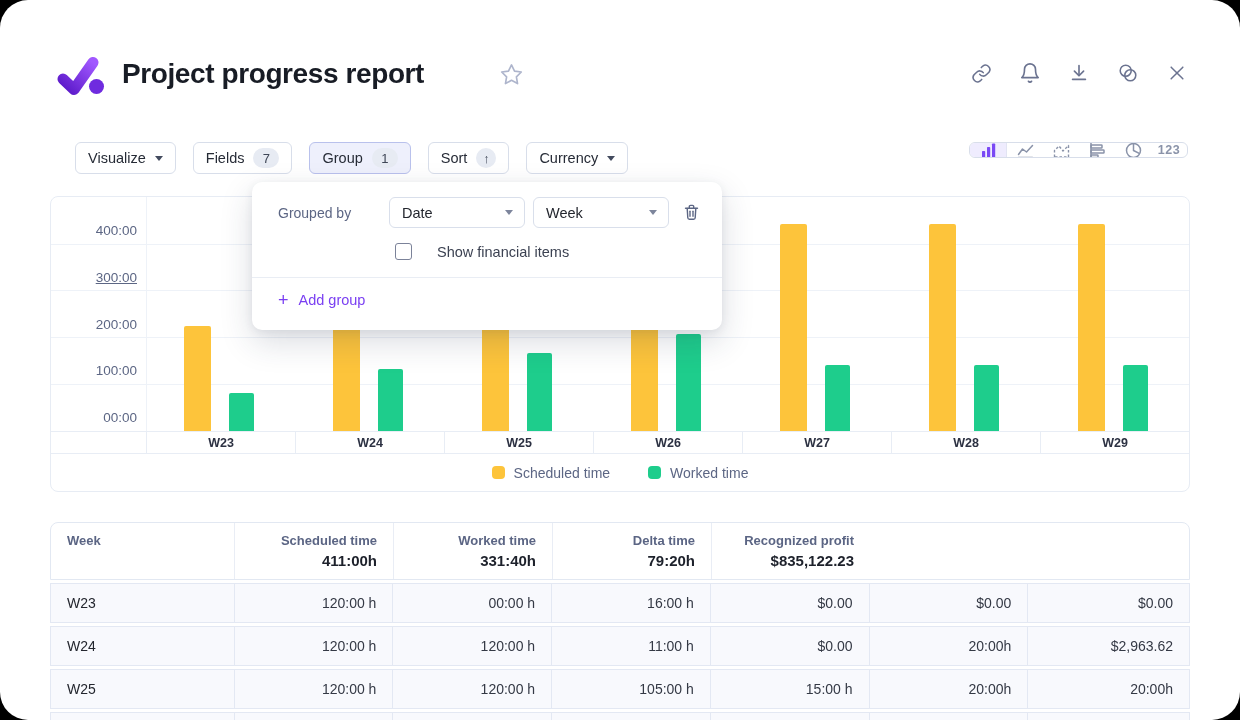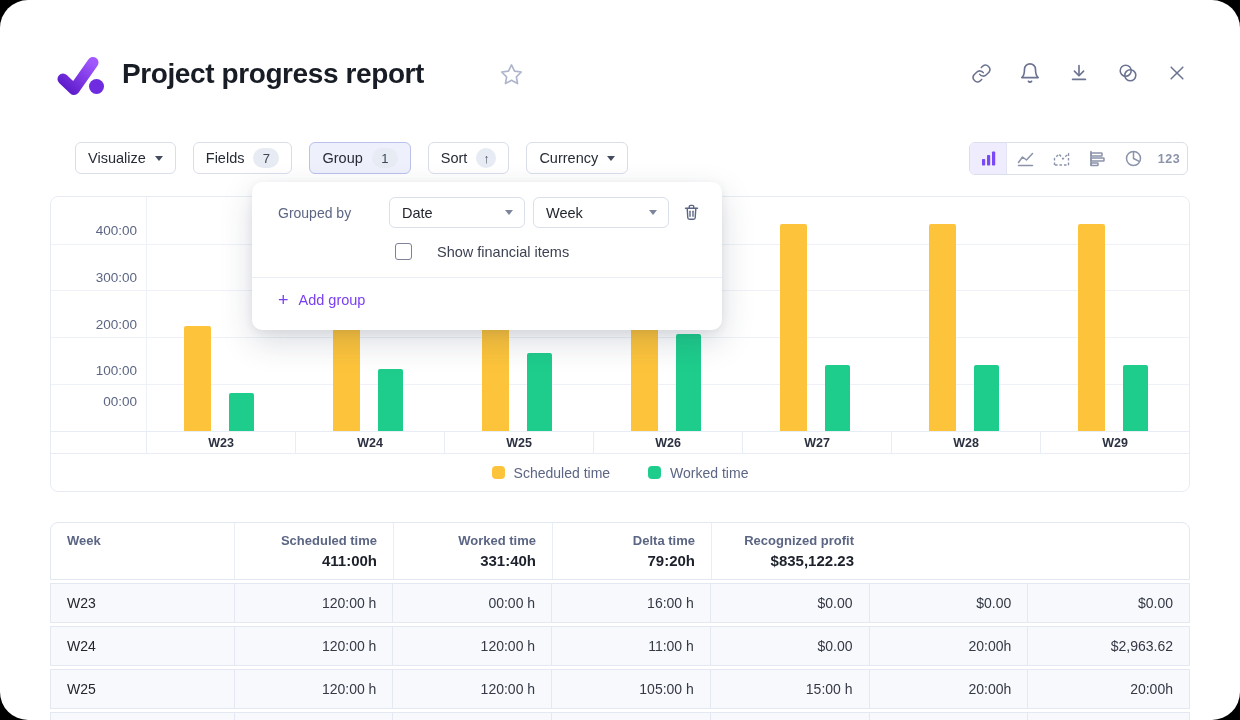--- a/index.html
+++ b/index.html
@@ -17,21 +17,21 @@
   .toolbar-left{position:absolute;left:52px;top:142px;display:flex;gap:17px;padding-left:23px;}
   .btn{height:32px;display:inline-flex;align-items:center;gap:9px;padding:0 12px;background:#fff;
        border:1px solid #d8deea;border-radius:6px;font-size:14.5px;color:#262b36;cursor:pointer;box-sizing:border-box;}
   .btn.active{background:#eef0fc;border-color:#b9c1ec;}
   .badge{min-width:10px;height:20px;padding:0 8px;background:#e7ebf3;border-radius:10px;font-size:13px;
          color:#3f4757;display:inline-flex;align-items:center;justify-content:center;}
   .caret-down{width:0;height:0;border-left:4.5px solid transparent;border-right:4.5px solid transparent;border-top:5px solid #434b5e;}
   .sort-circle{width:20px;height:20px;border-radius:50%;background:#e7ebf3;display:inline-flex;align-items:center;
          justify-content:center;font-size:13px;color:#3f4757;line-height:1;}
 
-  .viewswitch{position:absolute;right:52px;top:142px;height:33px;display:flex;background:#fff;
+  .viewswitch{position:absolute;right:52px;top:142px;height:16px;display:flex;background:#fff;
          border:1px solid #d8deea;border-radius:6px;overflow:hidden;box-sizing:border-box;}
   .vs-item{width:36px;height:100%;display:flex;align-items:center;justify-content:center;color:#8a93a9;cursor:pointer;}
   .vs-item.active{background:#efecfe;color:#7a49f5;border-right:1px solid #e2e4f3;}
   .vs-num{font-size:12.5px;font-weight:600;letter-spacing:.5px;}
 
   
   .chart-card{position:absolute;left:50px;top:196px;width:1140px;height:296px;background:#fff;
         border:1px solid #e7ecf4;border-radius:8px;box-sizing:border-box;}
   .plot{position:absolute;left:0;top:0;width:1138px;height:234px;}
   .gridline{position:absolute;left:0;right:0;height:1px;background:#eef2f8;}
@@ -197,26 +197,26 @@
       <span class="vs-num">123</span>
     </div>
   </div>
 
   <div class="chart-card">
     <div class="plot">
       <div class="gutter-line"></div>
     <div class="gridline" style="top: 46.5px;"></div>
         <div class="ytick" style="top: 26px;">400:00</div>
         <div class="gridline" style="top: 93.25px;"></div>
-        <div class="ytick" style="top: 72.75px;">300:00</div>
+        <div class="ytick" style="top: 72.75px; text-decoration: underline;">300:00</div>
         <div class="gridline" style="top: 140px;"></div>
         <div class="ytick" style="top: 119.5px;">200:00</div>
         <div class="gridline" style="top: 186.75px;"></div>
         <div class="ytick" style="top: 166.25px;">100:00</div>
-        <div class="ytick" style="top: 197px; text-align: right;">00:00</div>
+        <div class="ytick" style="top: 213px; text-align: right;">00:00</div>
         <div class="bar" style="left: 133px; width: 27px; height: 105px; background: rgb(253, 196, 59);"></div>
         <div class="bar" style="left: 282px; width: 27px; height: 105px; background: rgb(253, 196, 59);"></div>
         <div class="bar" style="left: 431px; width: 27px; height: 105px; background: rgb(253, 196, 59);"></div>
         <div class="bar" style="left: 580px; width: 27px; height: 105px; background: rgb(253, 196, 59);"></div>
         <div class="bar" style="left: 729px; width: 27px; height: 207px; background: rgb(253, 196, 59);"></div>
         <div class="bar" style="left: 878px; width: 27px; height: 207px; background: rgb(253, 196, 59);"></div>
         <div class="bar" style="left: 1027px; width: 27px; height: 207px; background: rgb(253, 196, 59);"></div>
         <div class="bar" style="left: 178px; width: 25px; height: 38px; background: rgb(30, 205, 140);"></div>
         <div class="bar" style="left: 327px; width: 25px; height: 62px; background: rgb(30, 205, 140);"></div>
         <div class="bar" style="left: 476px; width: 25px; height: 78px; background: rgb(30, 205, 140);"></div>

